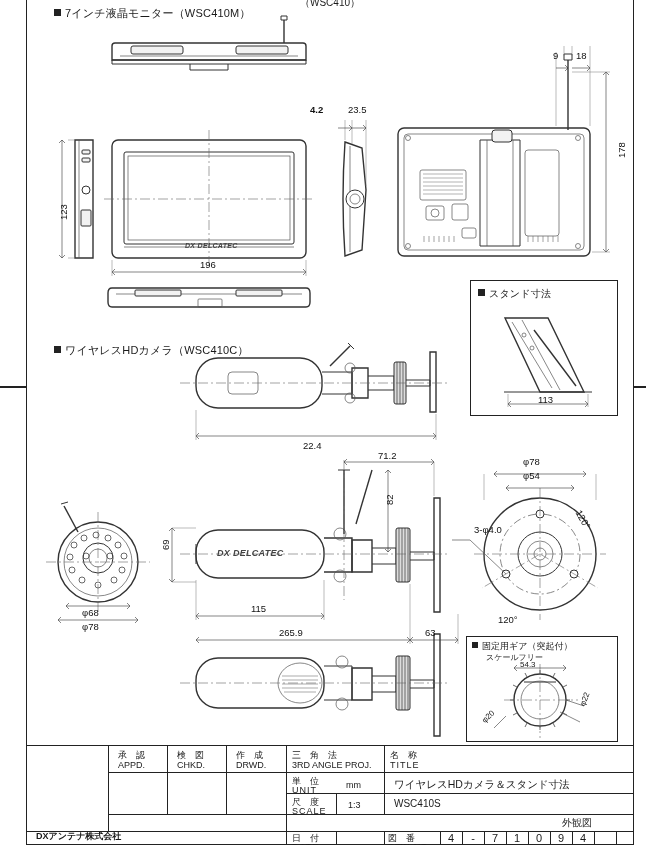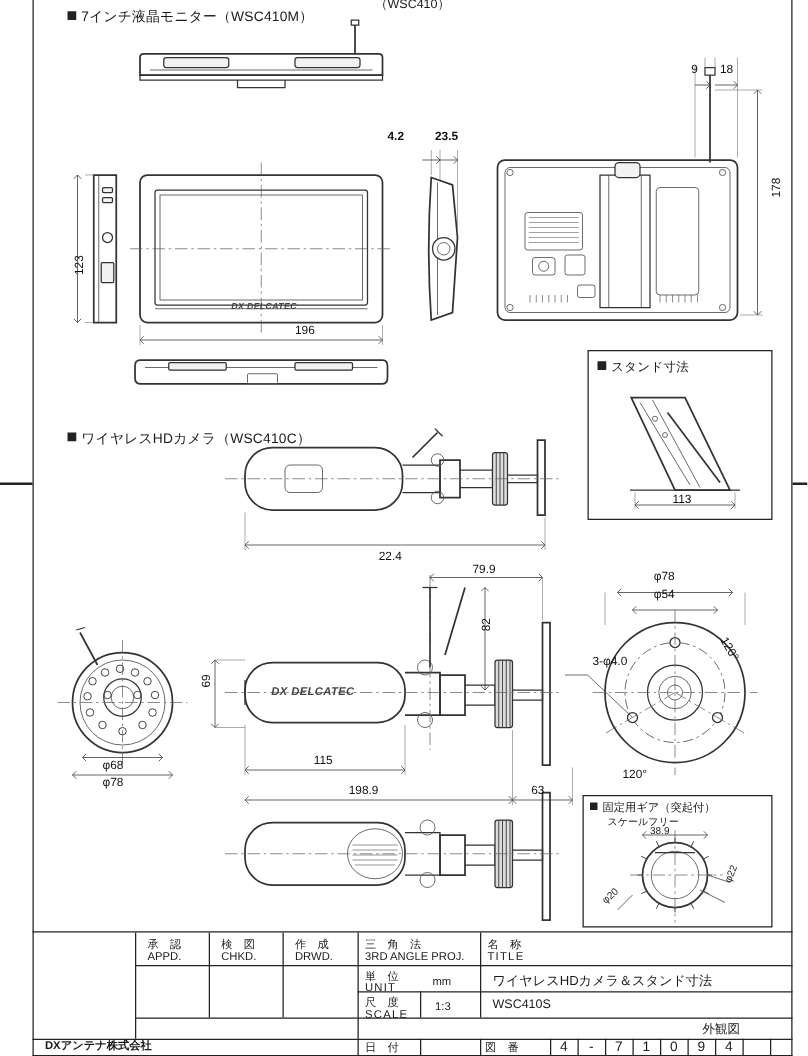--- a/index.html
+++ b/index.html
@@ -414,49 +414,49 @@
       <path class="dimline" d="M563 665 L566 668 L563 671"></path>
       <path class="thin" d="M560 712 L580 722"></path>
       <path class="thin" d="M566 700 L584 706"></path>
       <path class="thin" d="M506 716 L494 728"></path>
     </g>
   </svg>
 
   <div class="lbl dim" style="left:52px;top:220px;">
     <span class="dimv" style="position:absolute;left:6px;top:0;">123</span>
   </div>
-  <div class="lbl dim" style="left:200px;top:259px;margin-left:36px;">196</div>
+  <div class="lbl dim" style="left:200px;top:259px;">196</div>
   <div class="lbl dim" style="left:310px;top:104px;font-weight:bold;">4.2</div>
-  <div class="lbl dim" style="left:348px;top:104px;font-weight:bold;">23.5</div>
+  <div class="lbl dim" style="left:348px;top:104px;">23.5</div>
   <div class="lbl dim" style="left:608px;top:158px;">
     <span class="dimv" style="position:absolute;left:8px;top:0;">178</span>
   </div>
   <div class="lbl dim" style="left:553px;top:50px;">9</div>
   <div class="lbl dim" style="left:576px;top:50px;">18</div>
   <div class="lbl dim" style="left:538px;top:394px;">113</div>
 
   <div class="lbl dim" style="left:303px;top:440px;">22.4</div>
-  <div class="lbl dim" style="left:378px;top:450px;">79.9</div>
+  <div class="lbl dim" style="left:378px;top:450px;">71.2</div>
   <div class="lbl dim" style="left:378px;top:505px;">
     <span class="dimv" style="position:absolute;left:6px;top:0;">82</span>
   </div>
   <div class="lbl dim" style="left:154px;top:550px;">
     <span class="dimv" style="position:absolute;left:6px;top:0;">69</span>
   </div>
   <div class="lbl dim" style="left:251px;top:603px;">115</div>
-  <div class="lbl dim" style="left:279px;top:627px;">198.9</div>
+  <div class="lbl dim" style="left:279px;top:627px;">265.9</div>
   <div class="lbl dim" style="left:425px;top:627px;">63</div>
   <div class="lbl dim" style="left:82px;top:607px;">φ68</div>
   <div class="lbl dim" style="left:82px;top:621px;">φ78</div>
   <div class="lbl dim" style="left:523px;top:456px;">φ78</div>
   <div class="lbl dim" style="left:523px;top:470px;">φ54</div>
   <div class="lbl dim" style="left:474px;top:524px;text-align:center;">3-φ4.0</div>
   <div class="lbl dim" style="left:583px;top:508px;transform:rotate(60deg);transform-origin:left top;">120°</div>
   <div class="lbl dim" style="left:498px;top:614px;">120°</div>
-  <div class="lbl tiny" style="left:520px;top:660px;">38.9</div>
+  <div class="lbl tiny" style="left:520px;top:660px;">54.3</div>
   <div class="lbl tiny" style="left:480px;top:718px;transform:rotate(-42deg);transform-origin:left top;">φ20</div>
   <div class="lbl tiny" style="left:578px;top:704px;transform:rotate(-68deg);transform-origin:left top;">φ22</div>
 
   <div class="lbl brand" style="left:185px;top:242px;">DX DELCATEC</div>
   <div class="lbl brand" style="left:217px;top:548px;font-size:9px;">DX DELCATEC</div>
 
   <div class="tb">
 
     <div class="hl" style="left:82px;top:26px;width:526px;"></div>
     <div class="hl" style="left:260px;top:47px;width:348px;"></div>

